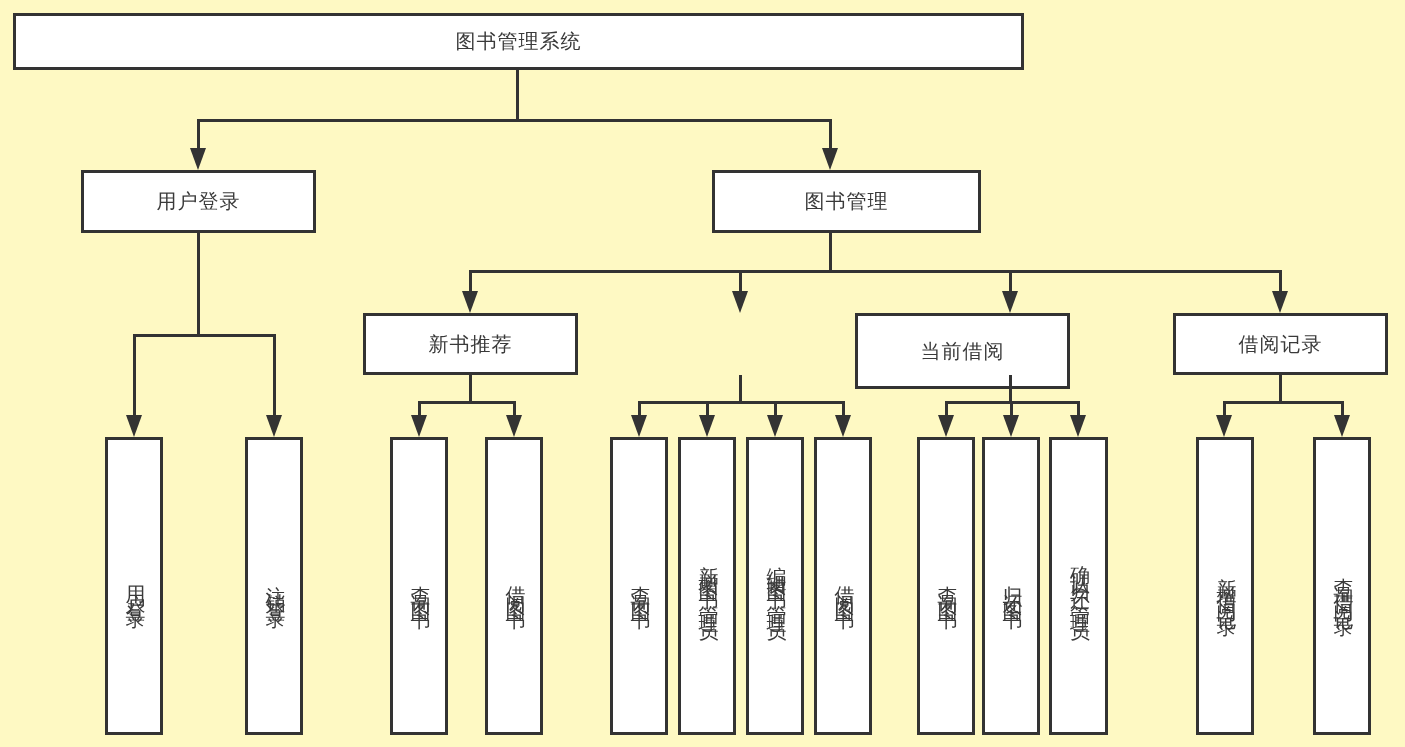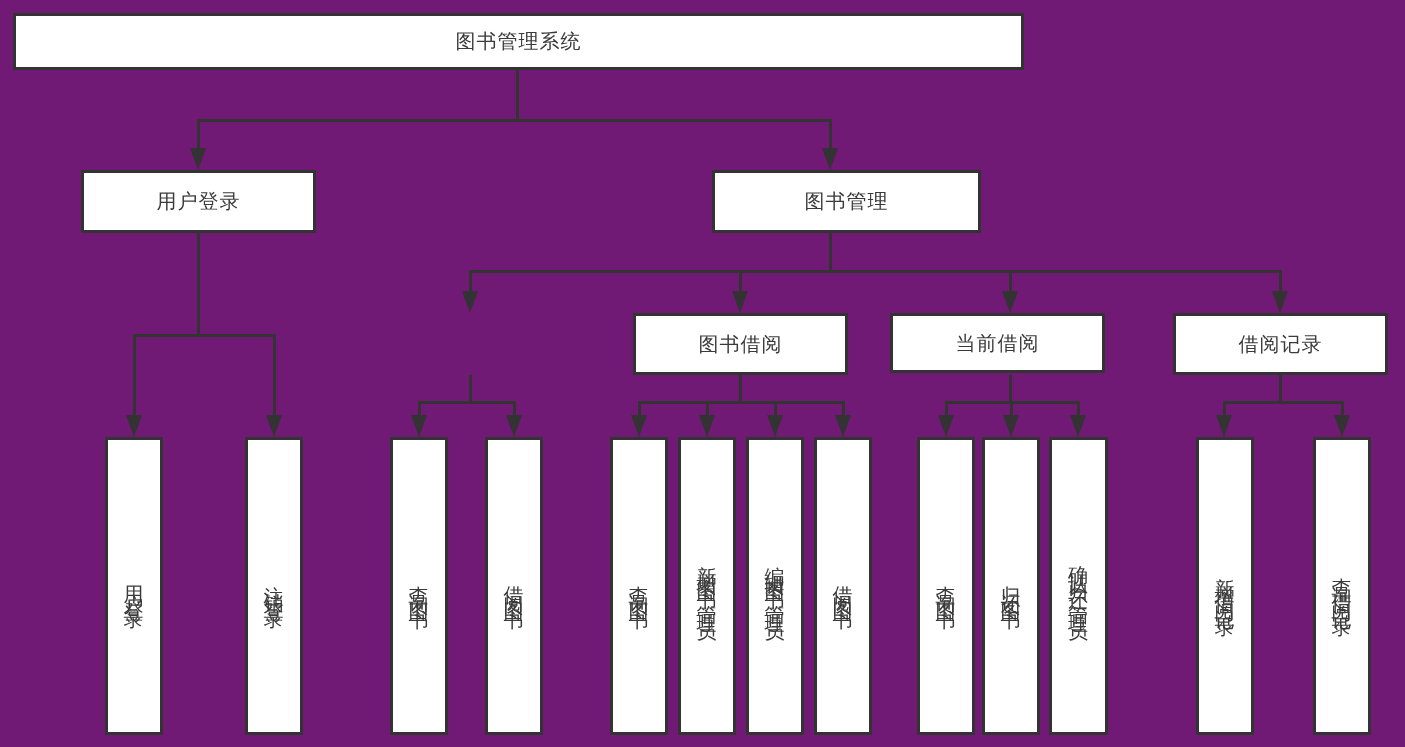--- a/index.html
+++ b/index.html
@@ -1,18 +1,18 @@
 <!DOCTYPE html>
 <html><head>
 <meta charset="utf-8">
 <style>
   html,body{margin:0;padding:0;background:#ffffff;}
   .stage{
-    position:relative;width:1405px;height:747px;background:#701a75;overflow:hidden;
-    font-family:Liberation Sans, sans-serif;color:#3a3a3a;
+    position:relative;width:1405px;height:747px;background:#fef9c3;overflow:hidden;
+    font-family:Liberation Mono, monospace;color:#3a3a3a;
   }
   .box{
     position:absolute;background:#ffffff;border:3px solid #333333;box-sizing:border-box;
     display:flex;align-items:center;justify-content:center;
     font-size:20px;color:#3a3a3a;letter-spacing:1px;
   }
   .leaf{
     writing-mode:vertical-rl;text-orientation:mixed;
     font-size:20px;letter-spacing:8px;line-height:1;
   }
@@ -56,22 +56,22 @@
   <i class="hl" style="left:469px;top:270px;width:813px"></i>
   <i class="vl" style="left:469px;top:270px;height:23px"></i>
   <i class="arw" style="left:462px;top:291px"></i>
   <i class="vl" style="left:739px;top:270px;height:23px"></i>
   <i class="arw" style="left:732px;top:291px"></i>
   <i class="vl" style="left:1009px;top:270px;height:23px"></i>
   <i class="arw" style="left:1002px;top:291px"></i>
   <i class="vl" style="left:1279px;top:270px;height:23px"></i>
   <i class="arw" style="left:1272px;top:291px"></i>
 
-  <div class="box" style="left:633px;top:313px;width:215px;height:62px">图书借阅</div>
-  <div class="box" style="left:890px;top:313px;width:215px;height:60px">当前借阅</div>
+  <div class="box" style="left:363px;top:313px;width:215px;height:62px">新书推荐</div>
+  <div class="box" style="left:855px;top:313px;width:215px;height:76px">当前借阅</div>
   <div class="box" style="left:1173px;top:313px;width:215px;height:62px">借阅记录</div>
 
   <i class="vl" style="left:469px;top:375px;height:29px"></i>
   <i class="vl" style="left:739px;top:375px;height:29px"></i>
   <i class="vl" style="left:1009px;top:375px;height:29px"></i>
   <i class="vl" style="left:1279px;top:375px;height:29px"></i>
 
   <i class="hl" style="left:418px;top:401px;width:98px"></i>
   <i class="hl" style="left:638px;top:401px;width:207px"></i>
   <i class="hl" style="left:945px;top:401px;width:135px"></i>

